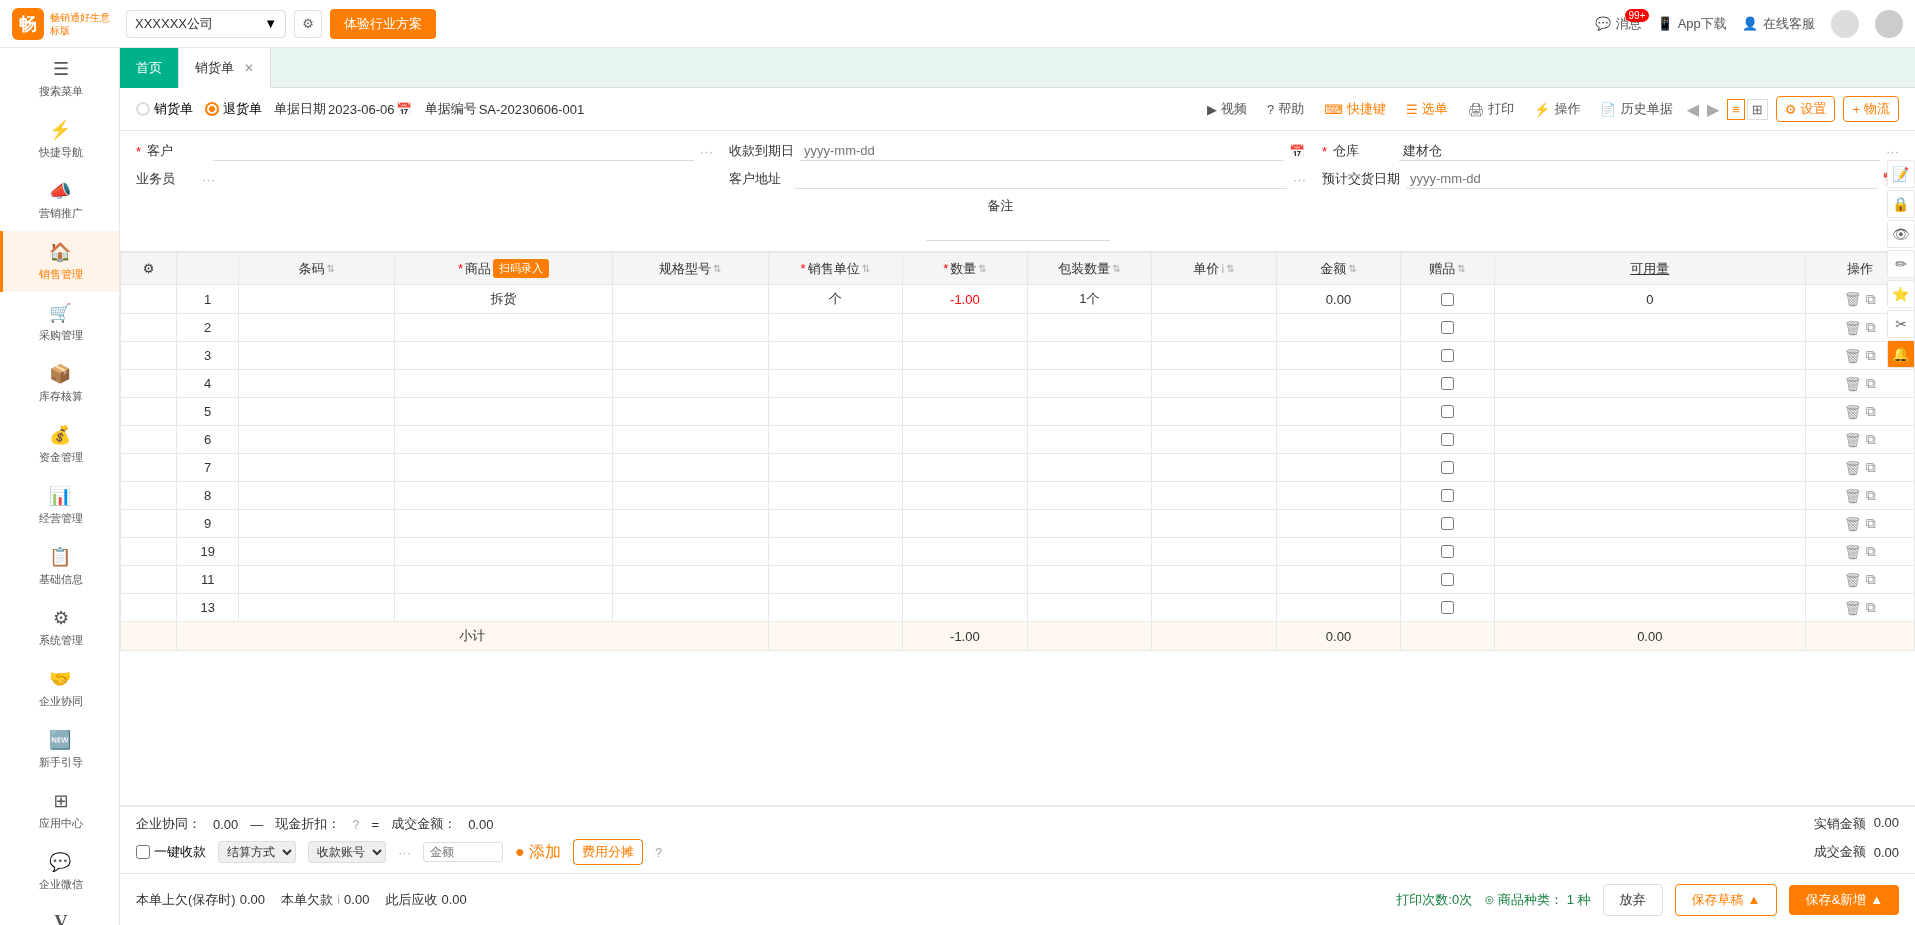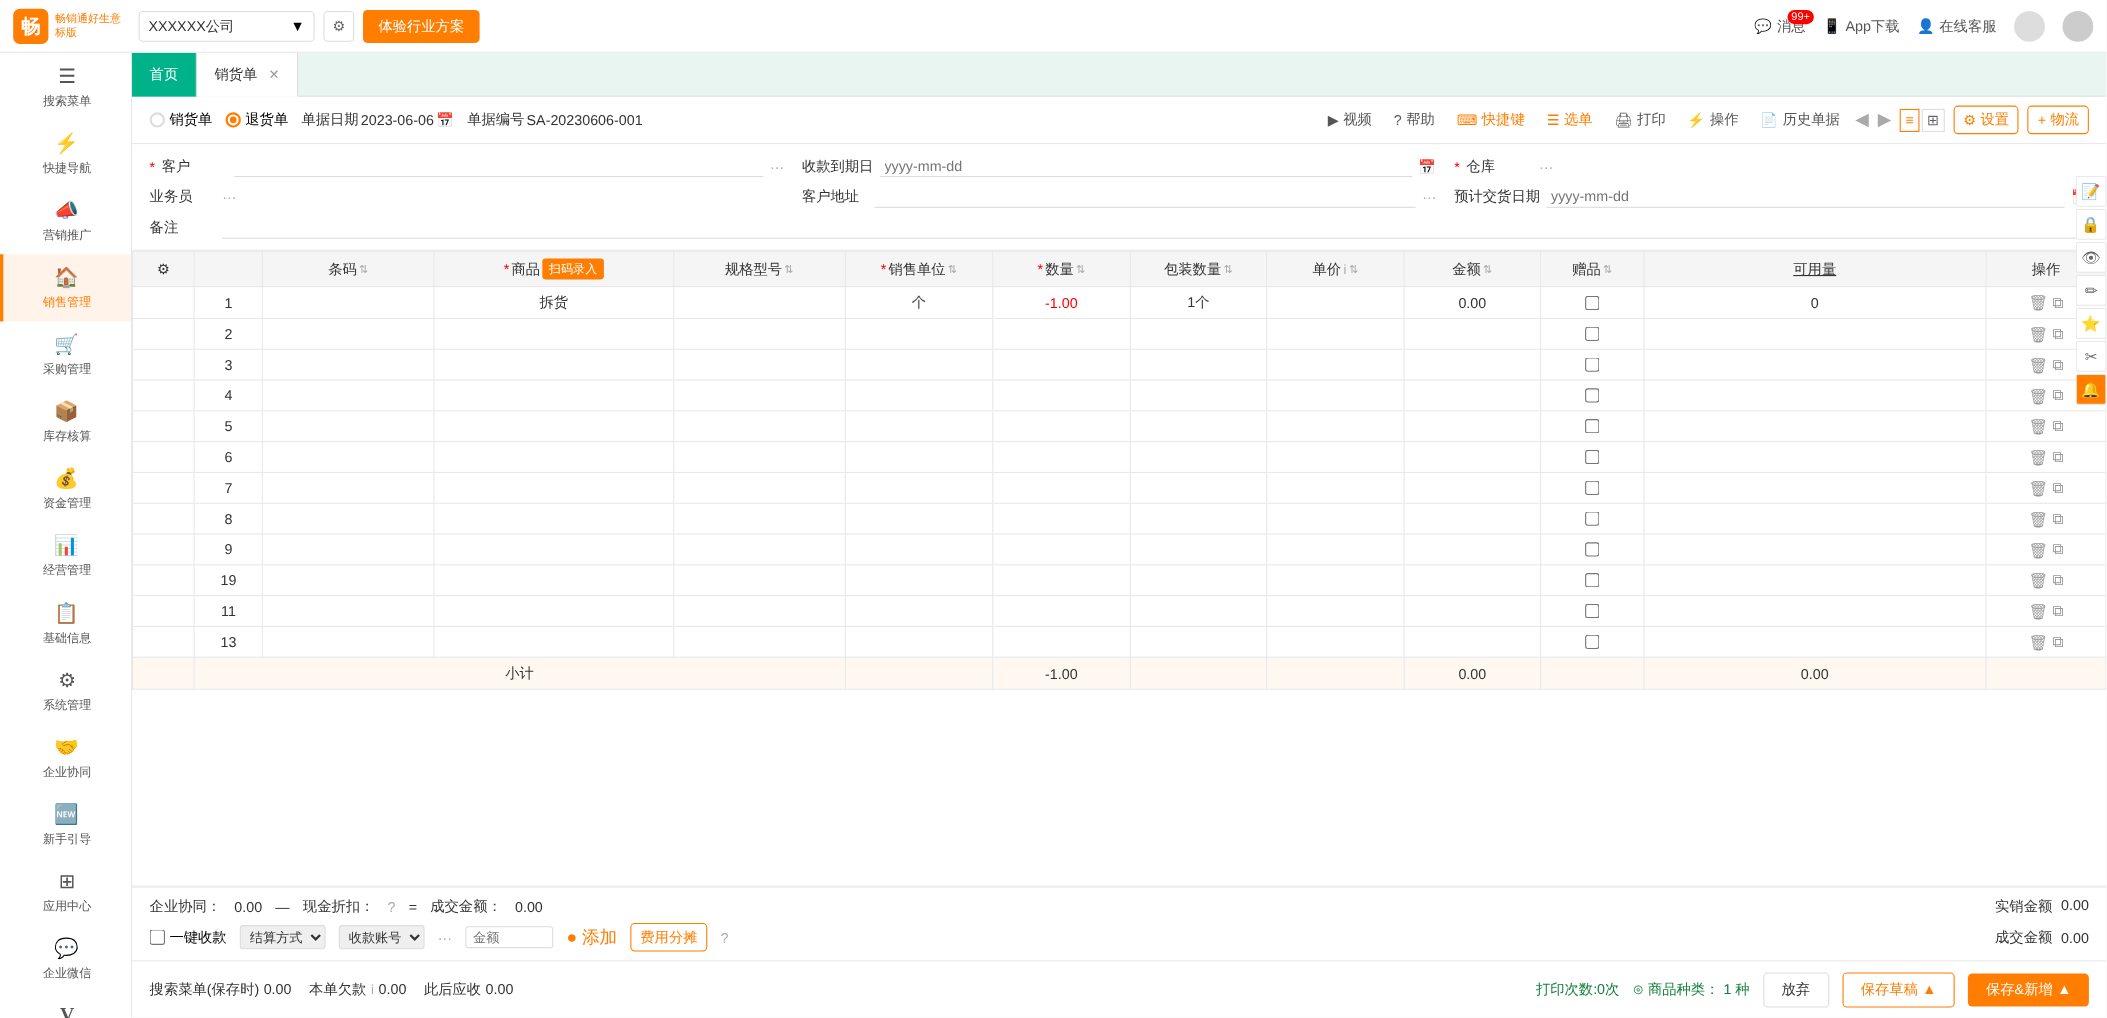--- a/index.html
+++ b/index.html
@@ -65,21 +65,21 @@
     .logistics-btn { border: 1px solid #ff7d00; color: #ff7d00; border-radius: 4px; padding: 3px 8px; cursor: pointer; display: flex; align-items: center; gap: 4px; }
 
     
     .form-fields { padding: 10px 16px; display: grid; grid-template-columns: 1fr 1fr 1fr; gap: 8px 16px; border-bottom: 1px solid #e8e8e8; }
     .form-row { display: flex; align-items: center; gap: 6px; }
     .field-label { color: #333; white-space: nowrap; min-width: 60px; }
     .field-required { color: #f00; }
     .field-input { flex: 1; border: none; border-bottom: 1px solid #ddd; padding: 2px 4px; outline: none; color: #333; min-width: 80px; }
     .field-dots { color: #aaa; cursor: pointer; }
     .field-calendar { color: #aaa; cursor: pointer; }
-    .remark-row { grid-column: 1 / -1; display: flex; align-items: center; gap: 6px; }
+    .remark-row { grid-column: 1 / -1; display: flex; align-items: center; gap: 6px; flex-direction: column; }
 
     
     .table-container { flex: 1; overflow-y: auto; border-bottom: 1px solid #e8e8e8; }
     .data-table { width: 100%; border-collapse: collapse; }
     .data-table th { background: #f5f5f5; border: 1px solid #e8e8e8; padding: 6px 8px; text-align: center; color: #333; white-space: nowrap; font-weight: 500; }
     .data-table td { border: 1px solid #e8e8e8; padding: 5px 8px; text-align: center; color: #333; }
     .scan-btn { background: #ff7d00; color: #fff; border: none; border-radius: 3px; padding: 2px 6px; cursor: pointer; font-size: 11px; }
     .col-num { width: 40px; color: #999; }
     .col-barcode { width: 100px; }
     .col-product { width: 140px; }
@@ -330,20 +330,21 @@
           <span class="field-dots">···</span>
         </div>
         <div class="form-row">
           <span class="field-label">收款到期日</span>
           <input class="field-input" placeholder="yyyy-mm-dd" style="">
           <span class="field-calendar">📅</span>
         </div>
         <div class="form-row">
           <span class="field-required">*</span>
           <span class="field-label">仓库</span>
+          <input class="field-input" value="建材仓" style="">
           <span class="field-dots">···</span>
         </div>
 
         <div class="form-row">
           <span class="field-label">业务员</span>
           <span class="field-dots">···</span>
         </div>
         <div class="form-row">
           <span class="field-label">客户地址</span>
           <input class="field-input" value="" style="">
@@ -772,21 +773,21 @@
           <div style="margin-left:auto; display:flex; gap:8px; align-items:center;">
             <span class="footer-label">成交金额</span>
             <span class="footer-value">0.00</span>
           </div>
         </div>
       </div>
 
       <div class="bottom-bar">
         <div class="bottom-info">
           <div class="bottom-info-item">
-            <span>搜索菜单(保存时)</span>
+            <span>本单上欠(保存时)</span>
             <span class="bottom-info-value">0.00</span>
           </div>
           <div class="bottom-info-item">
             <span>本单欠款</span>
             <span class="info-icon">ℹ</span>
             <span class="bottom-info-value">0.00</span>
           </div>
           <div class="bottom-info-item">
             <span>此后应收</span>
             <span class="bottom-info-value">0.00</span>

